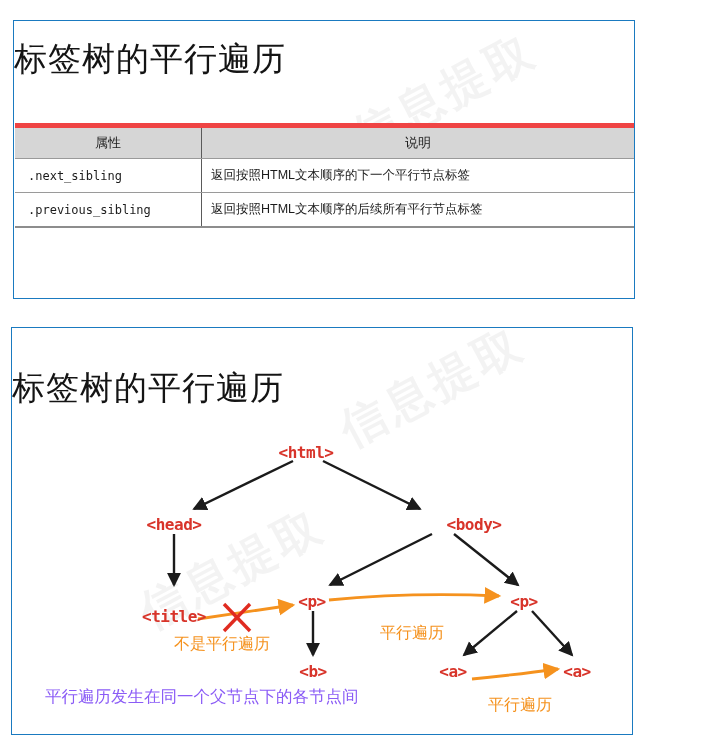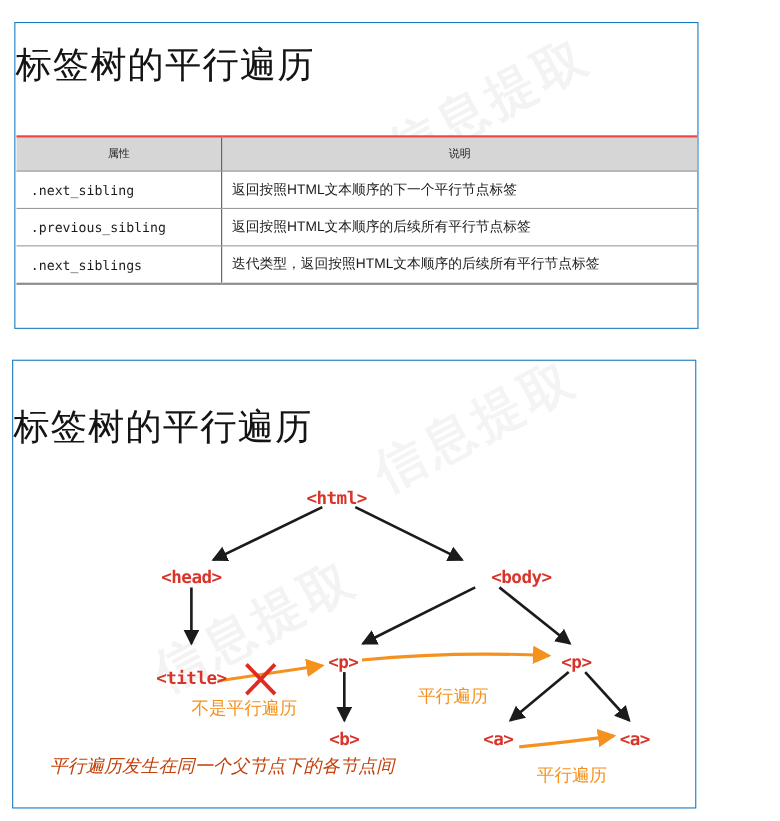--- a/index.html
+++ b/index.html
@@ -75,25 +75,25 @@
   #attr-table th,
   #attr-table td {
     border-top: 1px solid #9a9a9a;
     border-bottom: 1px solid #9a9a9a;
     padding: 0;
     vertical-align: middle;
   }
   #attr-table thead th {
     background: #d6d6d6;
     height: 30px;
-    font-size: 10px;
+    font-size: 13px;
     font-weight: 400;
     color: #1b1b1b;
     text-align: center;
-    border-top: 2px solid #ef4444;
+    border-top: 5px solid #ef4444;
   }
   #attr-table th.col-attr,
   #attr-table td.col-attr {
     width: 186px;
     border-right: 1px solid #5a5a5a;
   }
   #attr-table tbody td {
     height: 33px;
     font-size: 12.5px;
     color: #1b1b1b;
@@ -143,23 +143,22 @@
     font-weight: 400;
     color: #f5921e;
     white-space: nowrap;
     transform: translateX(-50%);
   }
   #caption {
     position: absolute;
     left: 33px;
     top: 358px;
     font-size: 16.5px;
-    color: #c2410c;
-    white-space: nowrap;
-    font-style: italic;
+    color: #8b5cf6;
+    white-space: nowrap;
   }
 </style>
 </head>
 <body>
 
 <div class="panel" id="panel-table">
 
   <div class="watermark" style="left:330px; top:42px;">信息提取</div>
 
   <div class="slide-title" id="table-title">标签树的平行遍历</div>
@@ -173,24 +172,20 @@
     </thead>
     <tbody>
       <tr>
         <td class="col-attr">.next_sibling</td>
         <td class="col-desc">返回按照HTML文本顺序的下一个平行节点标签</td>
       </tr>
       <tr>
         <td class="col-attr">.previous_sibling</td>
         <td class="col-desc">返回按照HTML文本顺序的后续所有平行节点标签</td>
       </tr>
-      <tr>
-        <td class="col-attr">.next_siblings</td>
-        <td class="col-desc">迭代类型，返回按照HTML文本顺序的后续所有平行节点标签</td>
-      </tr>
     </tbody>
   </table>
 </div>
 
 <div class="panel" id="panel-diagram">
 
   <div class="watermark" style="left:320px; top:28px;">信息提取</div>
   <div class="watermark" style="left:120px; top:210px;">信息提取</div>
 
   <div class="slide-title" id="diagram-title">标签树的平行遍历</div>

